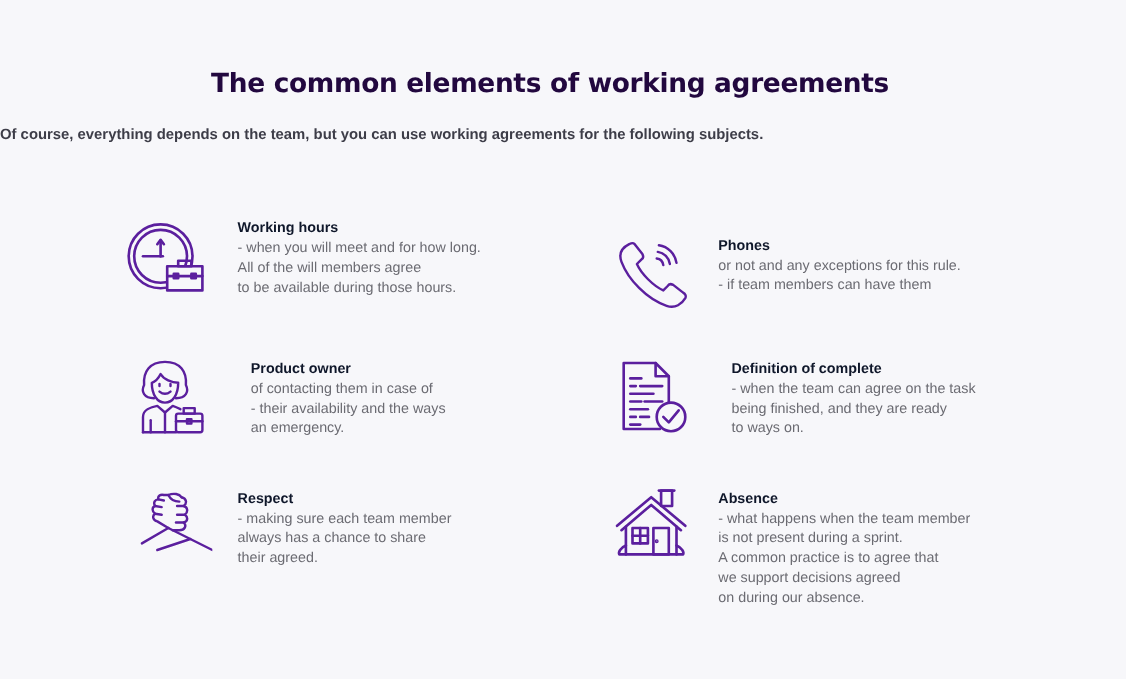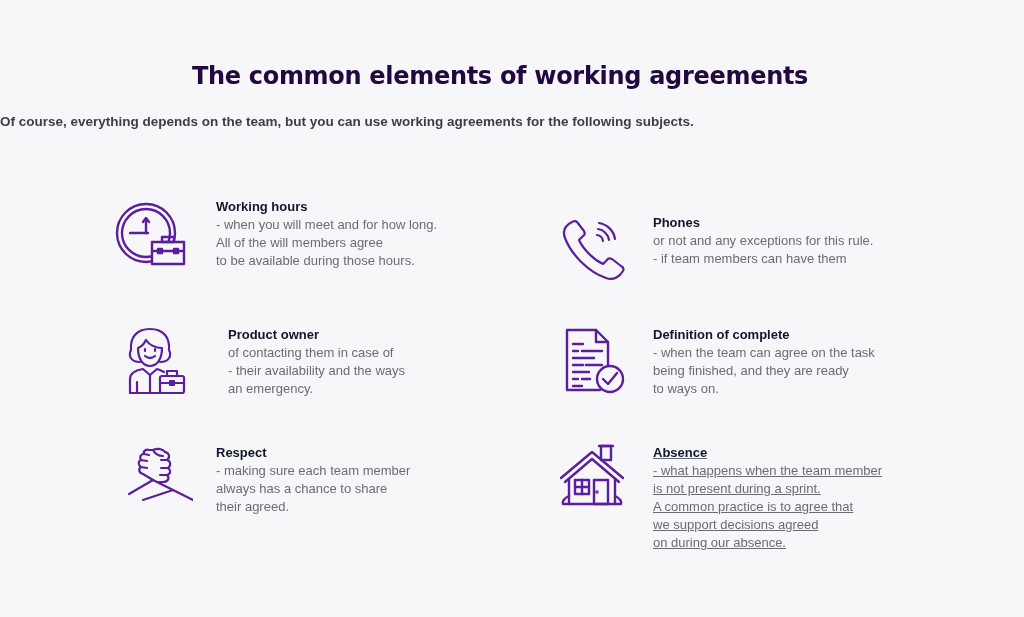--- a/index.html
+++ b/index.html
@@ -105,21 +105,21 @@
       <line x1="17" y1="39" x2="27" y2="39"></line>
       <line x1="30" y1="39" x2="46" y2="39"></line>
       <line x1="17" y1="46" x2="33" y2="46"></line>
       <line x1="17" y1="53" x2="22" y2="53"></line>
       <line x1="26" y1="53" x2="34" y2="53"></line>
       <line x1="17" y1="60" x2="26" y2="60"></line>
       <circle cx="54" cy="53" r="13" fill="#f7f7fa"></circle>
       <polyline points="47,53 52,58 61,47"></polyline>
     </svg>
   </div>
-  <div class="text" style="margin-left:17px;">
+  <div class="text" style="margin-left:29px;">
     <span class="line heading">Definition of complete</span>
     <span class="line">- when the team can agree on the task</span>
     <span class="line">being finished, and they are ready</span>
     <span class="line">to ways on.</span>
   </div>
 </div>
 
 <div class="item" style="left:113px; top:444px;">
   <div class="icon">
     <svg viewBox="0 0 80 70" fill="none" stroke="#5b1f9e" stroke-width="2.2" stroke-linecap="round" stroke-linejoin="round">
@@ -155,21 +155,21 @@
       <line x1="13" y1="35" x2="13" y2="60"></line>
       <line x1="59" y1="35" x2="59" y2="60"></line>
       <path d="M13 52 C8 54 6 58 7 60 H65 C66 58 64 54 59 52"></path>
       <rect x="19" y="36" width="14" height="14"></rect>
       <line x1="26" y1="36" x2="26" y2="50"></line>
       <line x1="19" y1="43" x2="33" y2="43"></line>
       <rect x="38" y="36" width="14" height="24"></rect>
       <circle cx="41" cy="48" r="0.6" fill="#5b1f9e"></circle>
     </svg>
   </div>
-  <div class="text" style="margin-left:17px;text-decoration:underline;">
+  <div class="text" style="margin-left:17px;">
     <span class="line heading">Absence</span>
     <span class="line">- what happens when the team member</span>
     <span class="line">is not present during a sprint.</span>
     <span class="line">A common practice is to agree that</span>
     <span class="line">we support decisions agreed</span>
     <span class="line">on during our absence.</span>
   </div>
 </div>
 
 </body></html>

